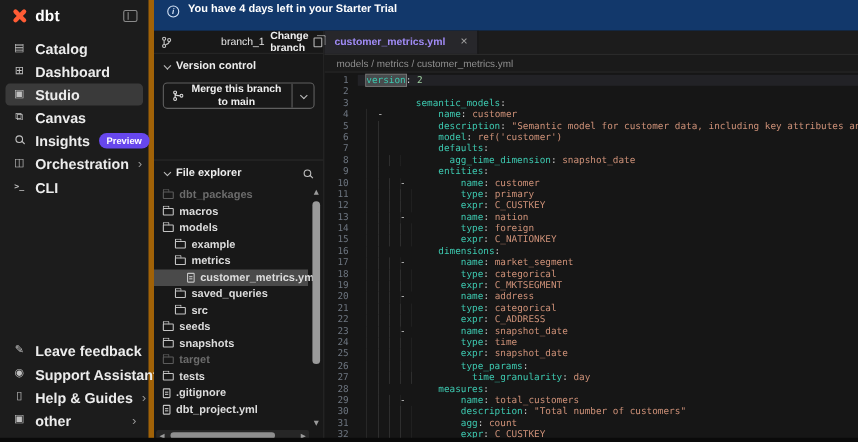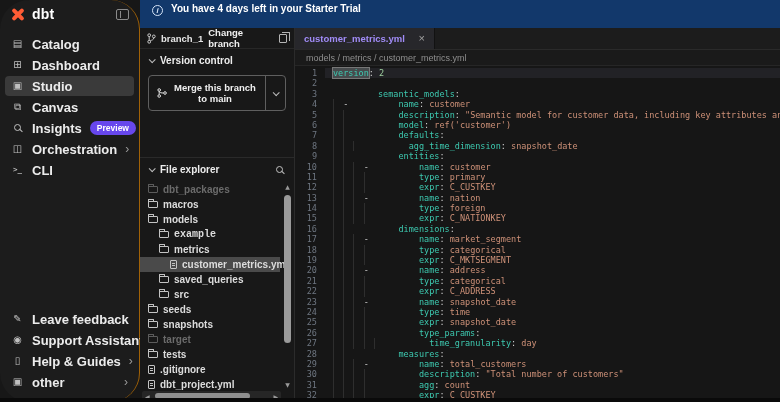--- a/index.html
+++ b/index.html
@@ -1,21 +1,21 @@
 <!DOCTYPE html>
 <html><head>
 <meta charset="utf-8">
 <style>
   * { margin:0; padding:0; box-sizing:border-box; }
   html,body { background:#000; }
   body { font-family:"Liberation Sans", sans-serif; }
   .app { position:relative; width:780px; height:402px; background:#171717; overflow:hidden; }
 
   
-  .sidebar { position:absolute; left:0; top:0; width:140px; height:402px; background:#1c1c1c; border-right:1px solid #a16207; display:flex; flex-direction:column;border-radius:29px; }
+  .sidebar { position:absolute; left:0; top:0; width:140px; height:402px; background:#1c1c1c; border-right:5px solid #a16207; display:flex; flex-direction:column; }
   .sb-head { height:28px; display:flex; align-items:center; padding:0 10px; gap:7px; }
   .dbt-mark { position:relative; width:15px; height:15px; display:inline-block; flex:none; }
   .dbt-mark i { position:absolute; left:6px; top:0; width:4px; height:15px; background:#ff5c35; border-radius:2px; }
   .dbt-mark .b1 { transform:rotate(45deg); }
   .dbt-mark .b2 { transform:rotate(-45deg); }
   .logo-text { color:#fff; font-weight:700; font-size:14px; letter-spacing:.2px; }
   .collapse-icon { margin-left:auto; width:13px; height:11px; border:1px solid #8a8a8a; border-radius:2px; position:relative; display:inline-block; }
   .collapse-icon::after { content:""; position:absolute; left:3px; top:1px; bottom:1px; width:1px; background:#8a8a8a; }
   .sb-nav { padding-top:6px; display:flex; flex-direction:column; gap:1px; }
   .nav-item { height:20px; margin:0 5px; padding:0 6px; border-radius:4px; display:flex; align-items:center; gap:8px; cursor:pointer; }
@@ -34,29 +34,29 @@
   .info-icon { margin-top:2px; width:11px; height:11px; flex:none; border:1px solid #d6e4f7; border-radius:50%; color:#d6e4f7; font-size:7.5px; display:flex; align-items:center; justify-content:center; font-style:italic; font-weight:700; }
   .info-icon::after { content:"i"; }
   .banner-title { color:#ffffff; font-size:10px; font-weight:700; line-height:12px; }
   .banner-body { color:#c9d8ef; font-size:9.5px; line-height:12px; }
   .banner-link { color:#5ea0f0; cursor:pointer; text-decoration:none; }
 
   
   .content { display:flex; height:374px; }
   .panel { width:155px; flex:none; background:#181818; border-right:1px solid #2b2b2b; display:flex; flex-direction:column; }
   .branch-bar { height:21px; display:flex; align-items:center; gap:5px; padding:0 7px; border-bottom:1px solid #272727; }
-  .branch-name { color:#e6e6e6; font-size:9.5px; font-weight:700; }
+  .branch-name { color:#e6e6e6; font-size:9.5px; font-weight:400;margin-left:40px; }
   .change-branch { margin-left:auto; color:#f0f0f0; font-size:9.5px; font-weight:700; cursor:pointer; }
   .copy-icon { width:8px; height:9px; border:1px solid #b5b5b5; border-radius:1px; position:relative; display:inline-block; flex:none; }
   .copy-icon::before { content:""; position:absolute; left:2px; top:-3px; width:7px; height:8px; border-top:1px solid #b5b5b5; border-right:1px solid #b5b5b5; border-radius:0 1px 0 0; }
   .section-head { height:23px; display:flex; align-items:center; gap:6px; padding:0 9px; }
   .section-head .sec-label { color:#ececec; font-size:10px; font-weight:700; }
   .cdown { width:5px; height:5px; border-right:1.3px solid #bbb; border-bottom:1.3px solid #bbb; transform:rotate(45deg) translateY(-1px); display:inline-block; flex:none; }
   .merge-row { margin:3px 8px 0 8px; }
-  .merge-split { display:flex; border:1px solid #5f5f5f; border-radius:4px; height:36px; overflow:hidden; }
+  .merge-split { display:flex; border:1px solid #5f5f5f; border-radius:4px; height:24px; overflow:hidden; }
   .merge-main { flex:1; background:transparent; border:none; color:#f0f0f0; font-size:9.5px; font-weight:700; display:flex; align-items:center; gap:6px; padding:0 8px; cursor:pointer; font-family:"Liberation Sans", sans-serif; }
   .merge-dd { width:20px; background:transparent; border:none; border-left:1px solid #5f5f5f; display:flex; align-items:center; justify-content:center; cursor:pointer; }
   .vc-space { height:46px; }
   .panel-divider { height:1px; background:#2a2a2a; }
   .fe-head .mag-icon { margin-left:auto; margin-right:2px; }
   .tree-wrap { position:relative; flex:1; overflow:hidden; }
   .tree { padding-top:1px; }
   .tree-item { height:15px; display:flex; align-items:center; gap:5px; font-size:10px; font-weight:600; color:#dcdcdc; cursor:pointer; white-space:nowrap; }
   .tree-item.dim { color:#6b6b6b; }
   .tree-item.selected { background:#4a4a4a; margin-right:14px; }
@@ -231,21 +231,21 @@
                 <span class="tree-label">dbt_packages</span>
               </div>
               <div class="tree-item" style="padding-left: 8px;">
                 <span class="fold"></span>
                 <span class="tree-label">macros</span>
               </div>
               <div class="tree-item" style="padding-left: 8px;">
                 <span class="fold"></span>
                 <span class="tree-label">models</span>
               </div>
-              <div class="tree-item" style="padding-left: 19px; font-family: Liberation Mono, monospace;">
+              <div class="tree-item" style="padding-left: 19px;">
                 <span class="fold"></span>
                 <span class="tree-label">example</span>
               </div>
               <div class="tree-item" style="padding-left: 19px;">
                 <span class="fold"></span>
                 <span class="tree-label">metrics</span>
               </div>
               <div class="tree-item selected" style="padding-left: 30px;">
                 <span class="fdoc"></span>
                 <span class="tree-label">customer_metrics.yml</span>

